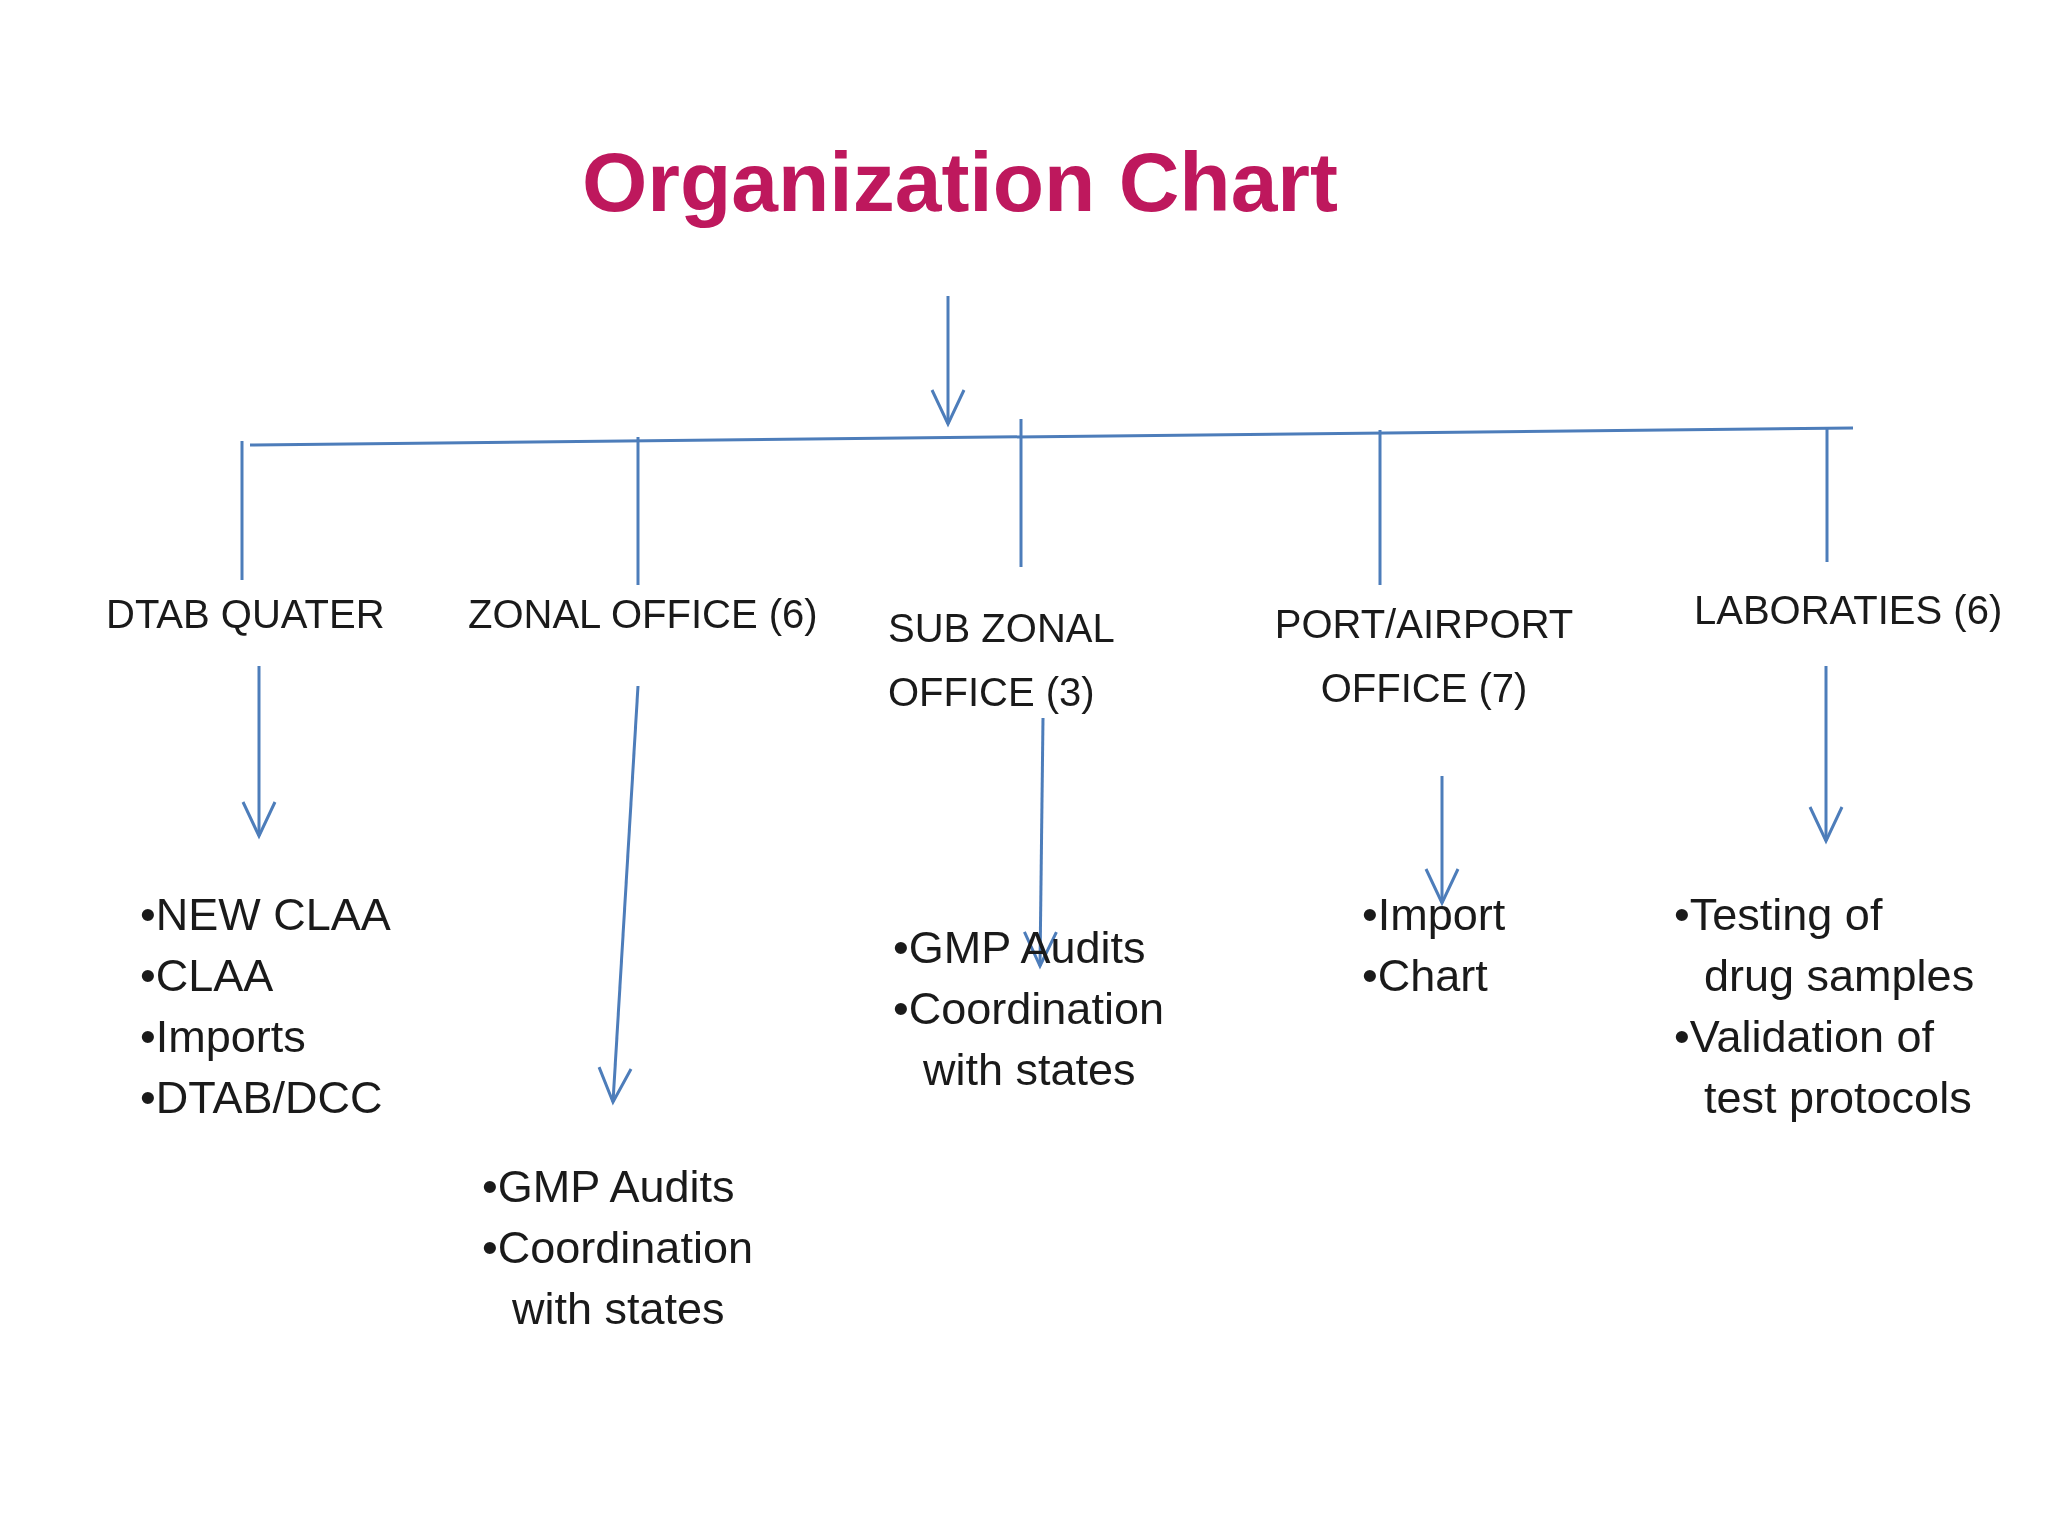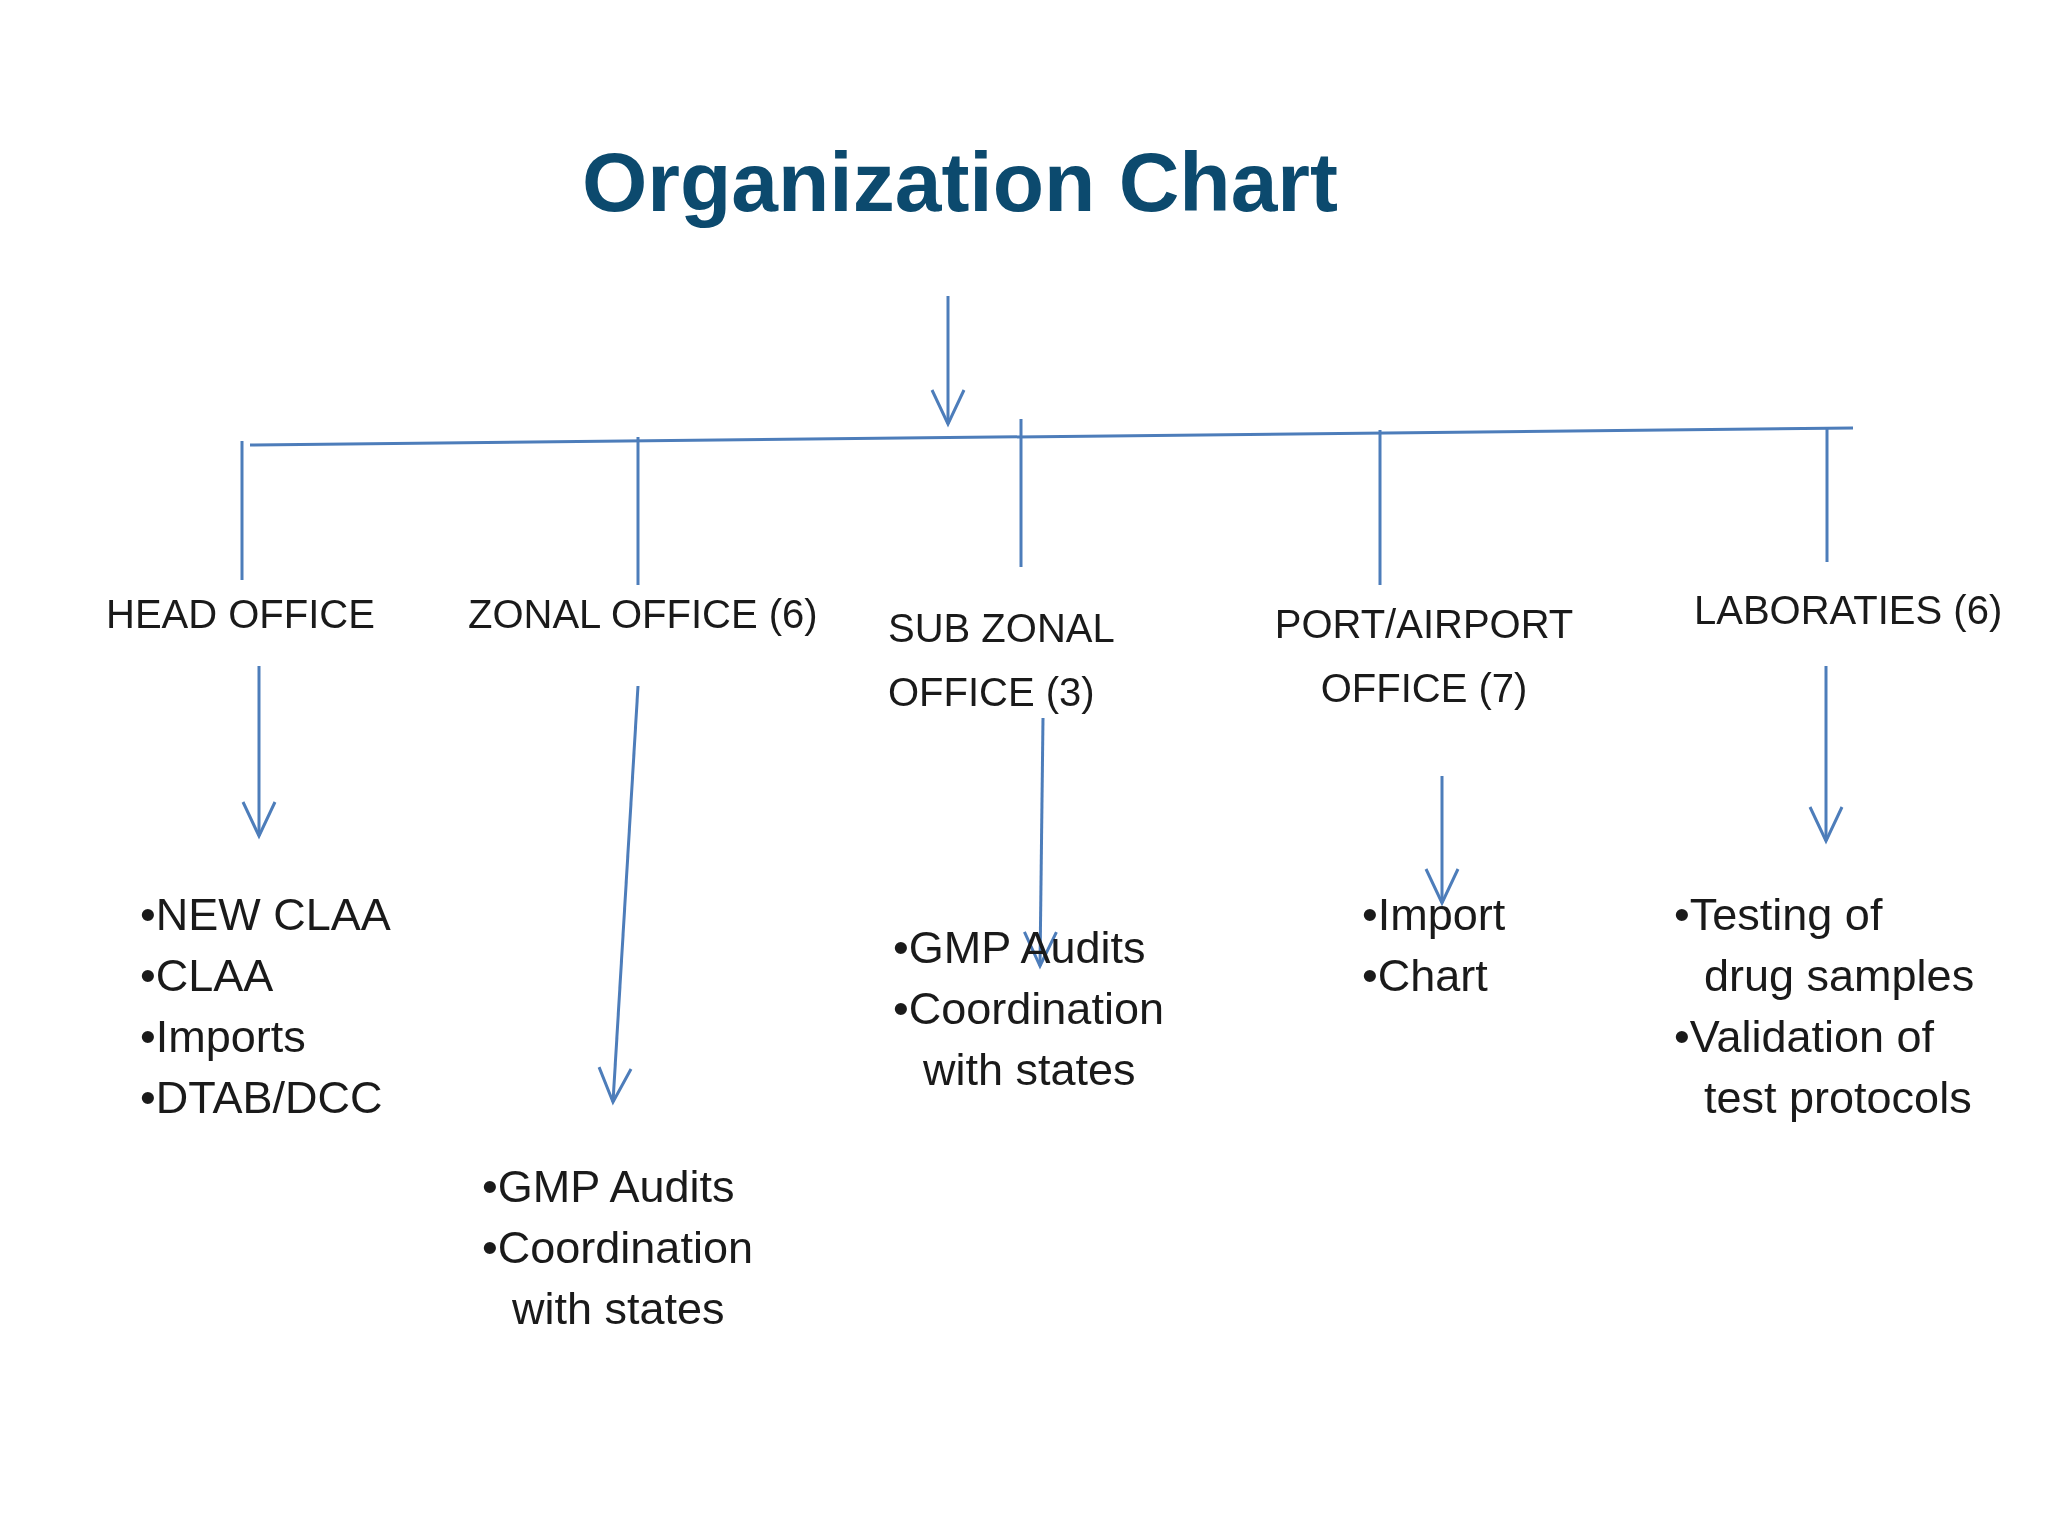--- a/index.html
+++ b/index.html
@@ -10,21 +10,21 @@
     font-family:"Liberation Sans", sans-serif;
     color:#1a1a1a;
     overflow:hidden;
   }
   .title{
     position:absolute;
     left:440px;top:132px;width:1040px;
     text-align:center;
     font-size:84px;line-height:1.2;
     font-weight:600;
-    color:#0c4a6e;
+    color:#be185d;
     white-space:nowrap;
   }
   svg.connectors{position:absolute;left:0;top:0;width:2048px;height:1536px;}
   .col-label{
     position:absolute;
     font-size:40px;line-height:64px;
     color:#1a1a1a;
     white-space:pre-line;
   }
   .lbl-head{left:106px;top:582px;width:330px;text-align:left;}
@@ -73,21 +73,21 @@
     <line x1="1380" y1="430" x2="1380" y2="585"></line>
     <line x1="1827" y1="428" x2="1827" y2="562"></line>
 
     <line x1="259" y1="666" x2="259" y2="836" marker-end="url(#vArrow)"></line>
     <line x1="638" y1="686" x2="613" y2="1102" marker-end="url(#vArrow)"></line>
     <line x1="1043" y1="718" x2="1040" y2="966" marker-end="url(#vArrow)"></line>
     <line x1="1442" y1="776" x2="1442" y2="903" marker-end="url(#vArrow)"></line>
     <line x1="1826" y1="666" x2="1826" y2="841" marker-end="url(#vArrow)"></line>
   </svg>
 
-  <div class="col-label lbl-head">HEAD OFFICE</div>
+  <div class="col-label lbl-head">DTAB QUATER</div>
   <div class="col-label lbl-zonal">ZONAL OFFICE (6)</div>
   <div class="col-label lbl-sub">SUB ZONAL
 OFFICE (3)</div>
   <div class="col-label lbl-port">PORT/AIRPORT
 OFFICE (7)</div>
   <div class="col-label lbl-lab">LABORATIES (6)</div>
 
   <div class="bullet-list list-head">
       <div class="bullet-item">NEW CLAA</div>
       <div class="bullet-item">CLAA</div>

